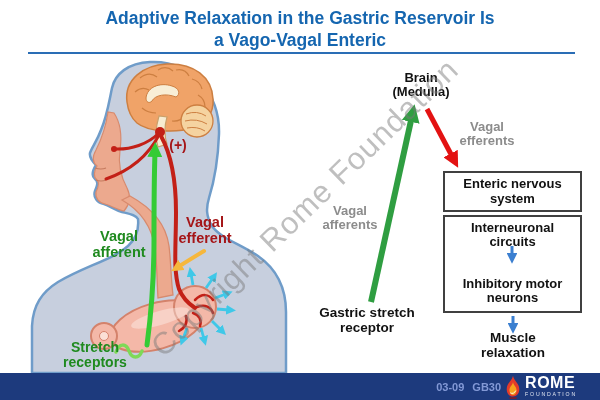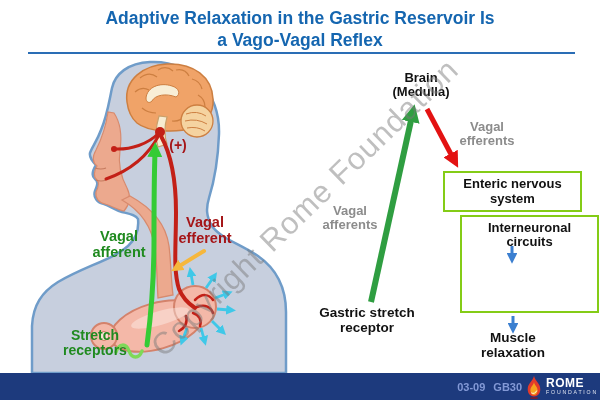--- a/index.html
+++ b/index.html
@@ -22,71 +22,70 @@
   }
   .green  { color:#1f8a1f; }
   .dred   { color:#a51518; }
   .gray   { color:#8c8c8c; }
   .black  { color:#111111; }
   .fs14   { font-size:14px; }
   .fs145  { font-size:14.5px; }
   .fs13   { font-size:13px; }
   .fs135  { font-size:13.5px; }
   .box {
-    position:absolute; z-index:2; border:2px solid #84cc16; box-sizing:border-box;
+    position:absolute; z-index:2; border:2px solid #404040; box-sizing:border-box;
     background:transparent;
   }
   .box-header {
     left:443px; top:171px; width:139px; height:41px;
     display:flex; align-items:center; justify-content:center;
   }
   .box-body {
     left:443px; top:215px; width:139px; height:98px;
     display:flex; flex-direction:column; justify-content:space-between;
     padding:4px 0 6px; 
-    margin-left:17px;
   }
   .box-text {
     text-align:center; white-space:pre-line; font-weight:bold;
     font-size:13px; line-height:1.08; color:#111;
   }
   .watermark {
     position:absolute; left:75px; top:190px; width:460px; z-index:4;
     text-align:center; white-space:nowrap;
     transform:rotate(-44deg);
     font-size:31px; color:rgba(122,122,122,0.48); letter-spacing:1px;
   }
   .footer {
     position:absolute; left:0; top:373px; width:600px; height:27px;
     background:#1d3a7d; z-index:5; box-sizing:border-box;
     display:flex; align-items:center; justify-content:flex-end;
-    padding-right:2px;
+    padding-right:23px;
   }
   .footer-code { color:#8399d6; font-size:11px; font-weight:bold; }
   .code-left { margin-right:8px; }
   .code-right { margin-right:3px; }
   .logo { display:flex; align-items:center; }
   .logo-flame { margin-right:3px; }
   .logo-col { display:flex; flex-direction:column; align-items:flex-start; }
   .logo-title {
-    color:#ffffff; font-size:12px; font-weight:bold; line-height:0.85;
+    color:#ffffff; font-size:16px; font-weight:bold; line-height:0.85;
     letter-spacing:0.5px;
   }
   .logo-sub {
     color:#dfe4f0; font-size:5.2px; letter-spacing:1.8px; margin-top:1.5px;
   }
 </style>
 </head>
 <body>
 
 <div class="slide">
 
   <div class="title">
     <div>Adaptive Relaxation in the Gastric Reservoir Is</div>
-    <div>a Vago-Vagal Reflex</div>
+    <div>a Vago-Vagal Enteric</div>
   </div>
   <div class="title-rule"></div>
 
   <svg class="art" width="600" height="400" viewBox="0 0 600 400">
     <defs>
       <marker id="arrGA" markerWidth="3" markerHeight="3" refX="1" refY="1.5" orient="auto">
           <path d="M0,0 L3,1.5 L0,3 Z" fill="#35cb35"></path>
         </marker>
       <marker id="arrFG" markerWidth="3" markerHeight="3" refX="1" refY="1.5" orient="auto">
           <path d="M0,0 L3,1.5 L0,3 Z" fill="#2f9e41"></path>
@@ -170,41 +169,43 @@
     <path d="M427,109 L453,158" fill="none" stroke="#e31212" stroke-width="5" marker-end="url(#arrFR)"></path>
     <path d="M512,246 L512,256" fill="none" stroke="#3b7fd0" stroke-width="3" marker-end="url(#arrBL)"></path>
     <path d="M513,316 L513,326" fill="none" stroke="#3b7fd0" stroke-width="3" marker-end="url(#arrBL)"></path>
   </svg>
 
   <div class="lbl dred fs14" style="left:160px; top:138px; width:36px;">(+)</div>
   <div class="lbl green fs145" style="left:71px; top:229px; width:96px;">Vagal
 afferent</div>
   <div class="lbl dred fs145" style="left:157px; top:215px; width:96px;">Vagal
 efferent</div>
-  <div class="lbl green fs14" style="left:50px; top:328px; width:90px;">Stretch
+  <div class="lbl green fs14" style="left:50px; top:340px; width:90px;">Stretch
 receptors</div>
 
   <div class="lbl black fs13" style="left:371px; top:71px; width:100px;">Brain
 (Medulla)</div>
   <div class="lbl gray fs13" style="left:446px; top:120px; width:82px;">Vagal
 efferents</div>
   <div class="lbl gray fs13" style="left:308px; top:204px; width:84px;">Vagal
 afferents</div>
   <div class="lbl black fs135" style="left:463px; top:331px; width:100px;">Muscle
 relaxation</div>
   <div class="lbl black fs135" style="left:311px; top:306px; width:112px;">Gastric stretch
 receptor</div>
 
   <div class="box box-header">
     <div class="box-text">Enteric nervous
 system</div>
   </div>
   <div class="box box-body">
     <div class="box-text">Interneuronal
 circuits</div>
+    <div class="box-text">Inhibitory motor
+neurons</div>
   </div>
 
   <div class="watermark">Copyright Rome Foundation</div>
 
   <div class="footer">
     <span class="footer-code code-left">03-09</span>
     <span class="footer-code code-right">GB30</span>
     <div class="logo">
       <svg class="logo-flame" width="18" height="26" viewBox="0 0 20 27">
         <path d="M10,1 C11,7 17,9 17,16 C17,21 14,24 10,24 C6,24 3,21 3,16 C3,9 9,7 10,1 Z" fill="#e23b2b"></path>

